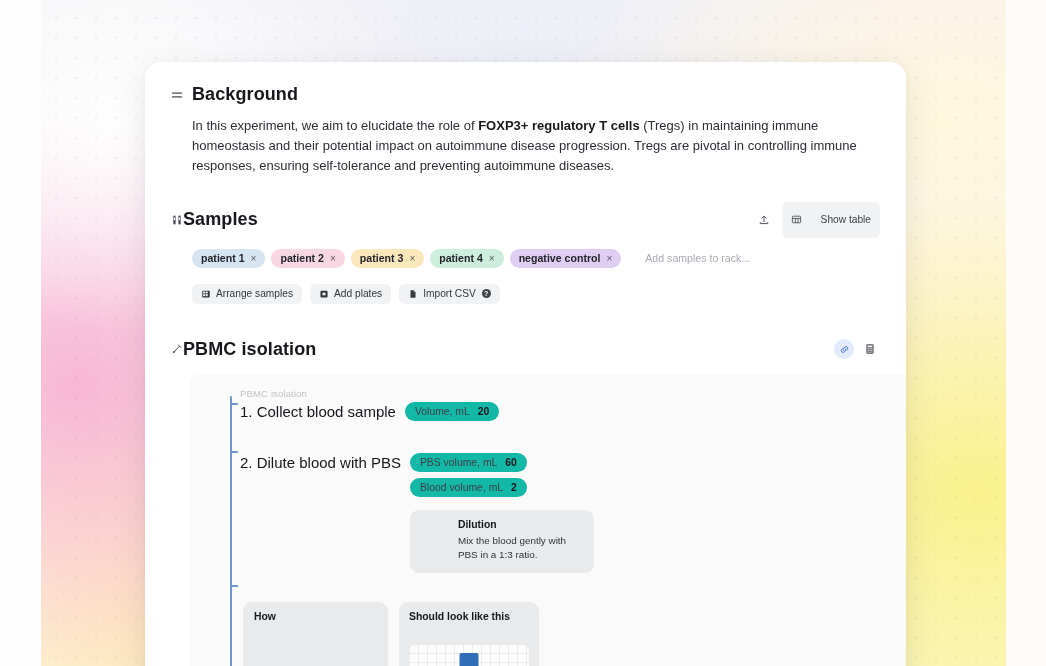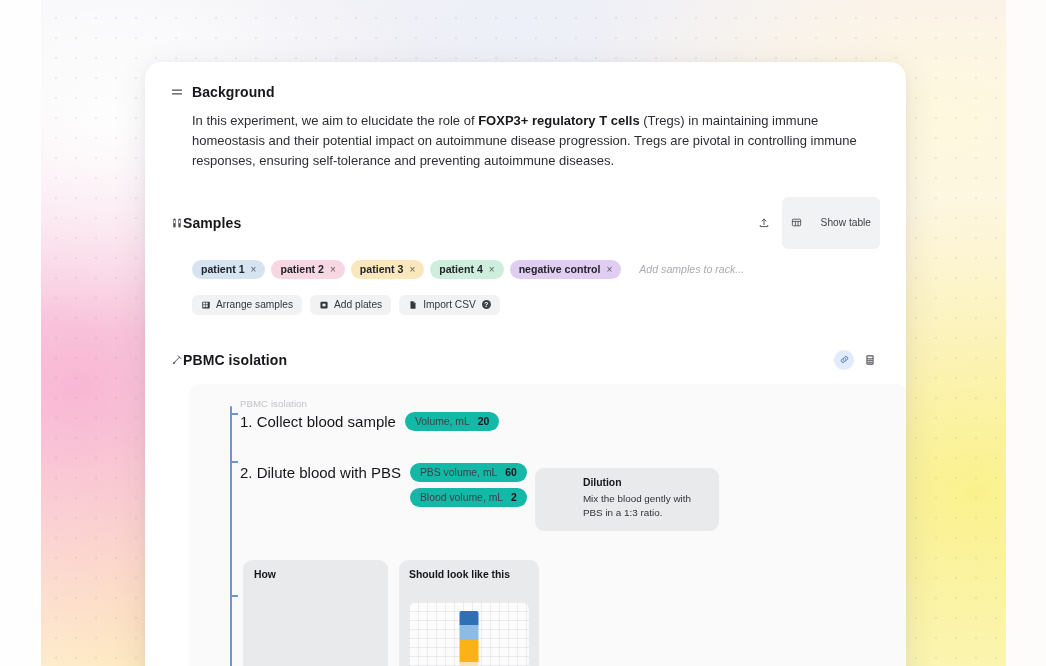--- a/index.html
+++ b/index.html
@@ -35,51 +35,51 @@
   
   .card{
     position:absolute;left:145px;top:62px;width:761px;height:640px;
     background:#fff;border-radius:16px 16px 0 0;
     box-shadow:0 8px 34px rgba(60,50,70,.10),0 2px 8px rgba(60,50,70,.05);
     overflow:hidden;
   }
   .card-inner{padding:22px 26px 0 26px;}
 
   .sec-head{display:flex;align-items:center;gap:9px;}
-  .sec-title{font-size:14px;font-weight:700;color:#17181c;letter-spacing:.1px;}
+  .sec-title{font-size:18px;font-weight:700;color:#17181c;letter-spacing:.1px;}
 
   .ic{display:inline-flex;align-items:center;justify-content:center;flex:0 0 auto;color:#4a4d55;}
 
   .bg-body{
     margin:11px 0 0 21px;font-size:13px;line-height:1.53;color:#2c2e35;
     max-width:690px;
   }
   .bg-body b{font-weight:700;color:#17181c;}
 
   
   .samples-row{margin-top:26px;display:flex;align-items:center;justify-content:space-between;}
   .samples-left{display:flex;align-items:center;}
   .samples-actions{display:flex;align-items:center;gap:7px;}
   .icon-btn{
     width:22px;height:20px;border-radius:6px;display:flex;align-items:center;justify-content:center;
     color:#555862;background:transparent;
   }
   .ghost-btn{
-    display:flex;align-items:center;gap:19px;height:36px;padding:8px 9px;border-radius:6px;
+    display:flex;align-items:center;gap:19px;height:36px;padding:0 9px;border-radius:6px;
     background:#f1f2f4;color:#3c3f47;font-size:10.2px;font-weight:400;white-space:nowrap;
   }
 
   .chips{margin:11px 0 0 21px;display:flex;align-items:center;gap:6px;flex-wrap:wrap;}
   .chip{
     display:inline-flex;align-items:center;gap:6px;
     height:19px;padding:0 9px;border-radius:10px;
     font-size:10.6px;font-weight:600;color:#22242a;white-space:nowrap;
   }
   .chip .x{font-size:10px;font-weight:400;opacity:.72;}
-  .chip-ph{font-size:10.6px;color:#a9abb3;margin-left:12px;font-style:italic;}
+  .chip-ph{font-size:10.6px;color:#a9abb3;margin-left:18px;}
 
   .toolrow{margin:16px 0 0 21px;display:flex;align-items:center;gap:8px;}
   .tool{
     display:flex;align-items:center;gap:5px;height:20px;padding:0 9px;border-radius:6px;
     background:#f1f2f4;color:#33363d;font-size:10.2px;white-space:nowrap;
   }
   .tool .q{
     width:9px;height:9px;border-radius:50%;background:#40434a;color:#fff;
     font-size:6.6px;line-height:9px;text-align:center;font-weight:700;margin-left:1px;
   }
@@ -320,21 +320,21 @@
             <div class="pills">
               <span class="pill">
                 <span class="pl">Volume, mL</span>
                 <span class="pv">20</span>
               </span>
             </div>
           </div>
 
           <div class="step" style="margin-top:32px;">
             <span class="step-title"><span>2.</span> <span>Dilute blood with PBS</span></span>
-            <div style="display:flex;flex-direction:row;gap:8px;">
+            <div style="display:flex;flex-direction:column;gap:8px;">
               <div class="pills">
                 <span class="pill">
                   <span class="pl">PBS volume, mL</span>
                   <span class="pv">60</span>
                 </span>
                 <span class="pill">
                   <span class="pl">Blood volume, mL</span>
                   <span class="pv">2</span>
                 </span>
               </div>

